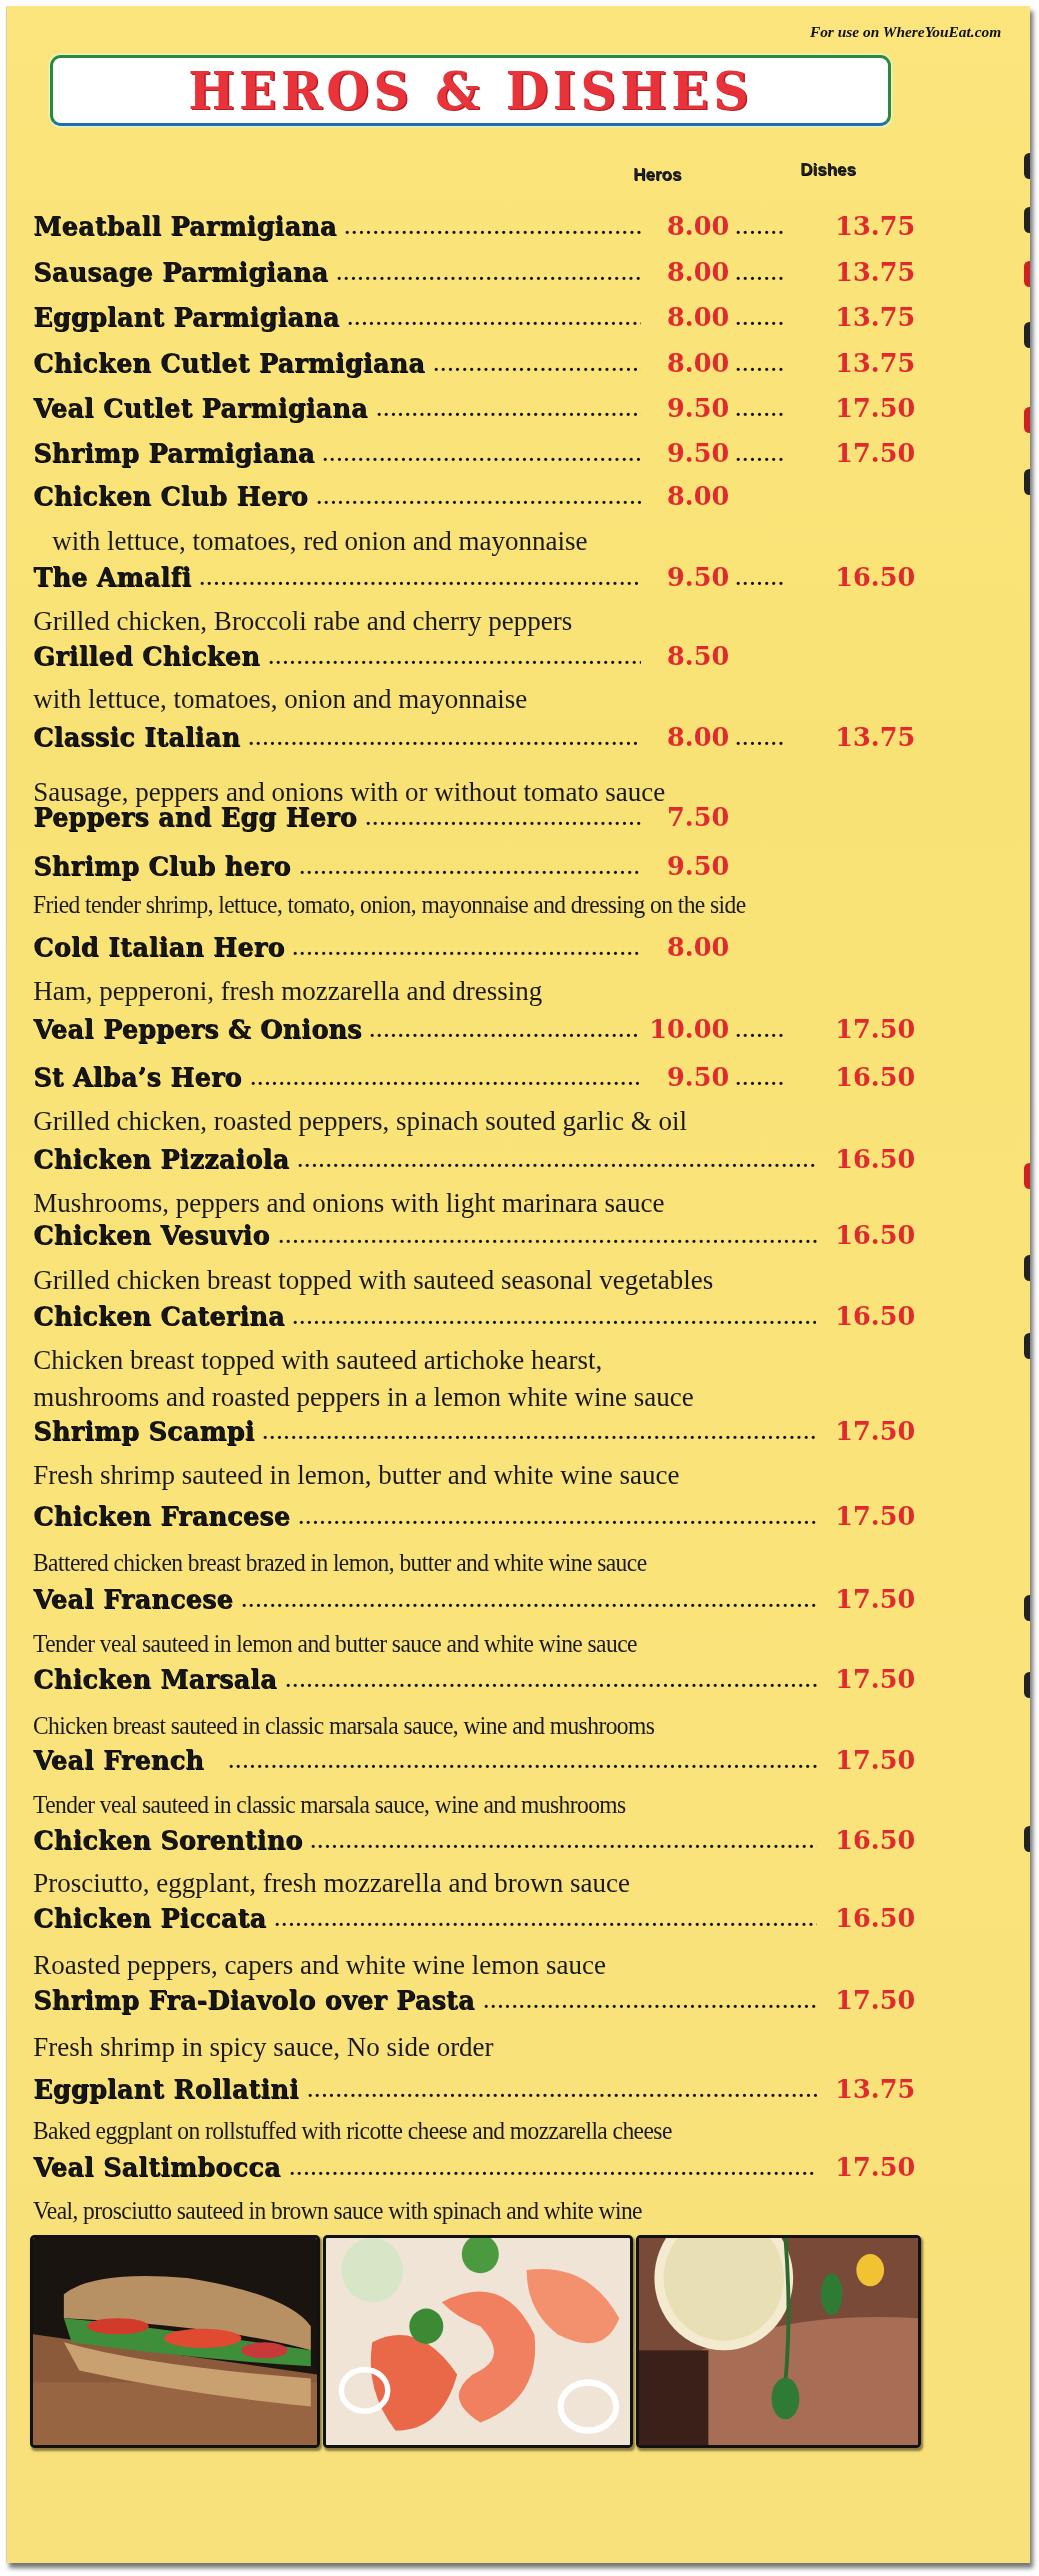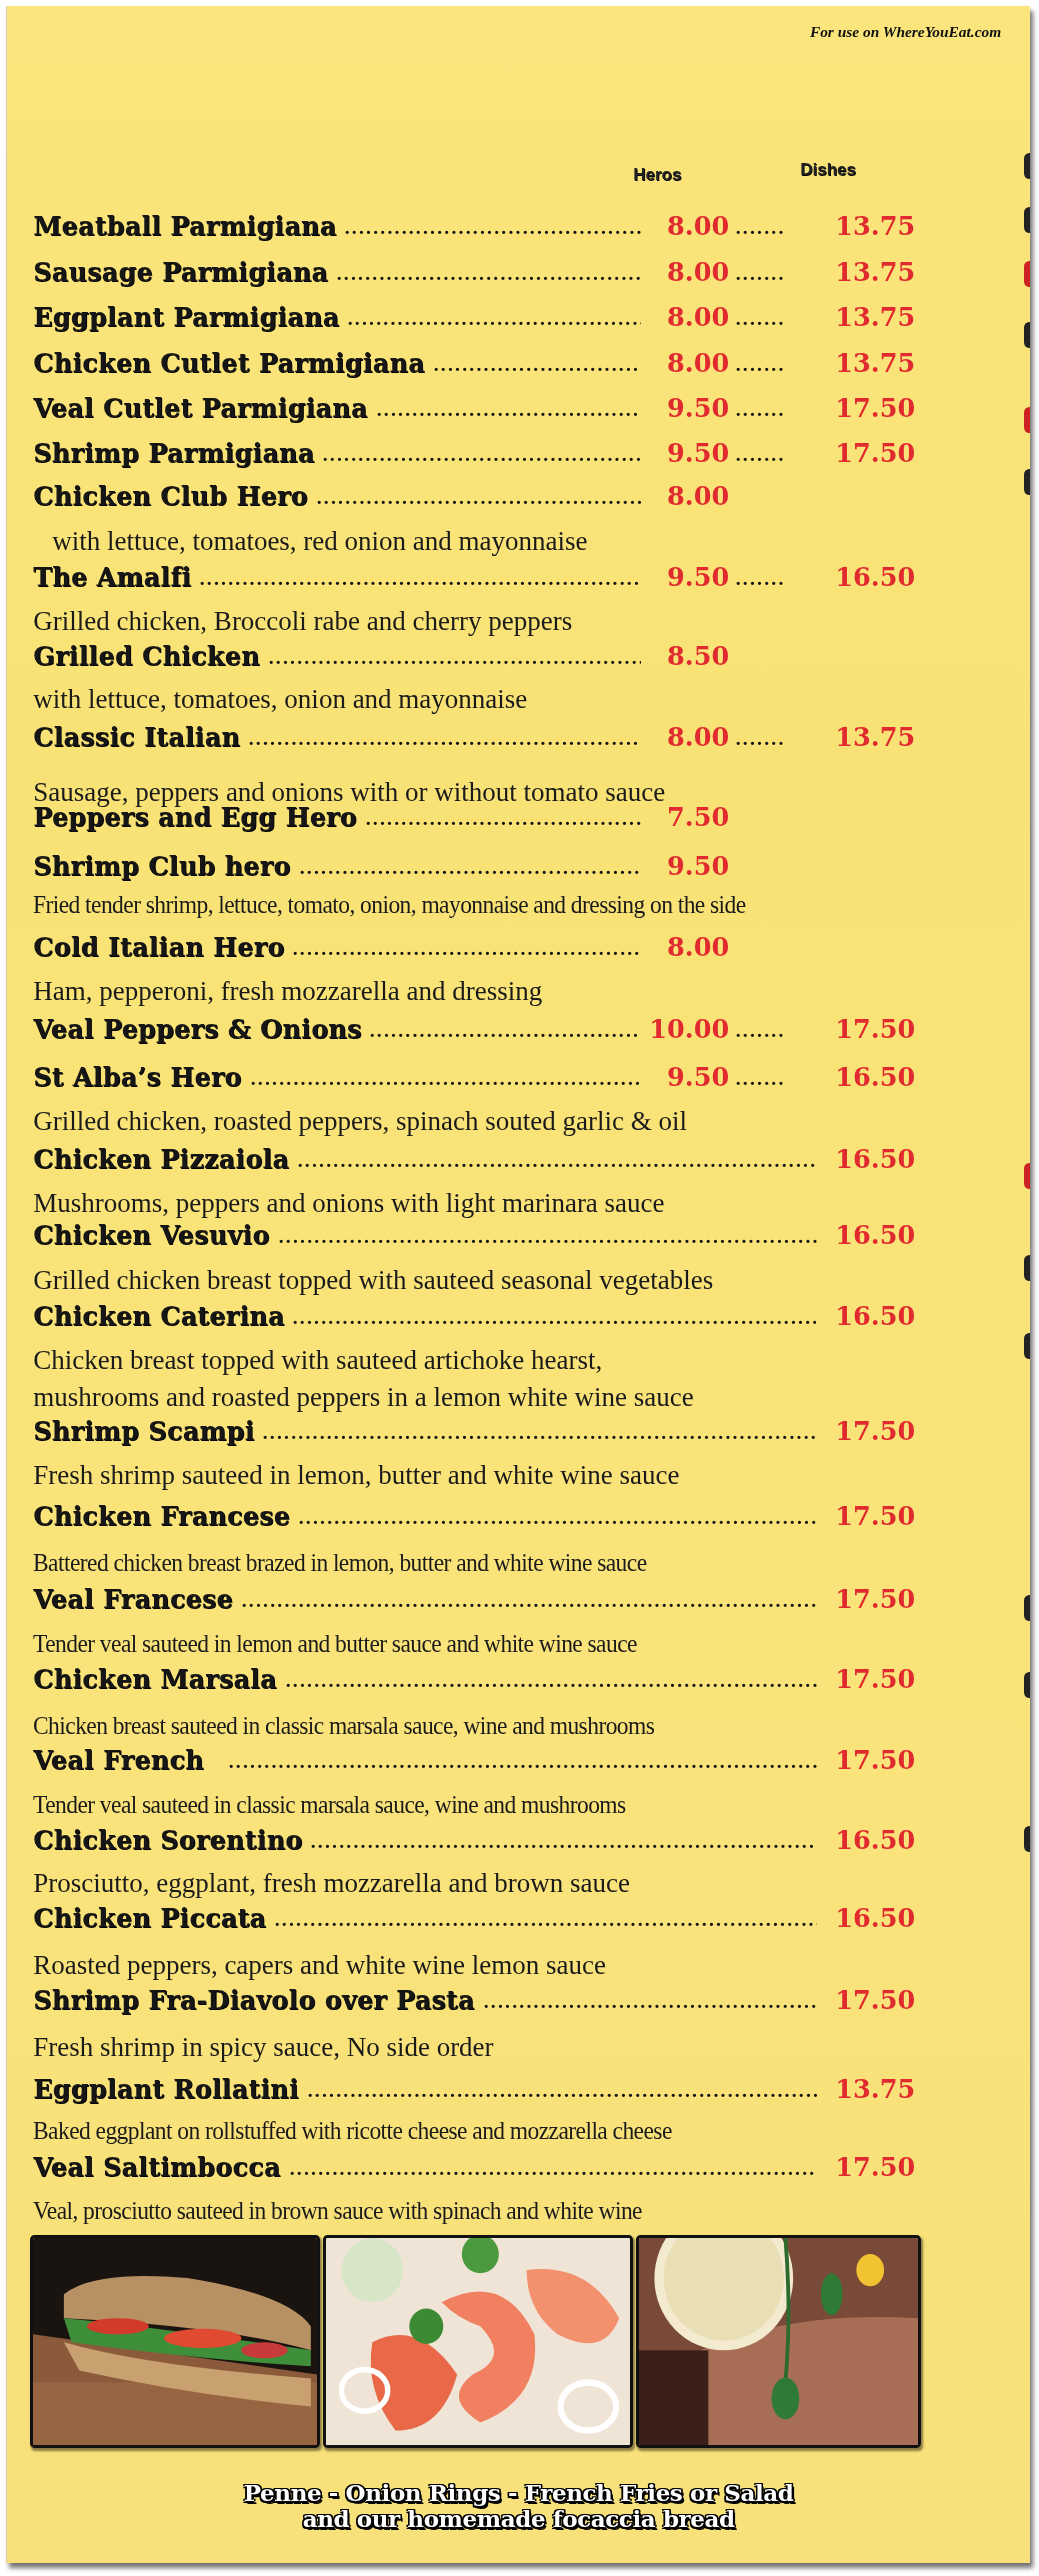--- a/index.html
+++ b/index.html
@@ -98,20 +98,23 @@
     <span style="top:1157px;background:#c22;"></span>
     <span style="top:1249px;background:#222;"></span>
     <span style="top:1327px;background:#222;"></span>
     <span style="top:1589px;background:#222;"></span>
     <span style="top:1666px;background:#222;"></span>
     <span style="top:1820px;background:#222;"></span>
   </div>
 
   <div class="watermark">For use on WhereYouEat.com</div>
 
+  <div class="title-box">
+    <h1>HEROS &amp; DISHES</h1>
+  </div>
 
   <div class="col-head" style="left:626px; top:159px;">Heros</div>
   <div class="col-head" style="left:793px;">Dishes</div>
 
   <div id="menu-items">
       <div>
         <div class="item-title" style="top: 205px;">Meatball Parmigiana</div>
         <div class="dots" style="top: 205px; left: 337px; width: 297px;">........................................................................................................................</div>
         <div class="price price-hero" style="top: 205px;">8.00</div>
         <div class="dots" style="top: 205px; left: 728px; width: 83px;">.......</div>
@@ -326,16 +329,14 @@
       <rect x="0" y="140" width="90" height="118" fill="#3a2018"></rect>
       <circle cx="110" cy="50" r="90" fill="#f3ead0"></circle>
       <circle cx="110" cy="50" r="78" fill="#e9dfb4"></circle>
       <path d="M190,0 Q200,120 185,220" stroke="#2d6a2d" stroke-width="5" fill="none"></path>
       <ellipse cx="190" cy="200" rx="18" ry="26" fill="#2f7a34"></ellipse>
       <ellipse cx="250" cy="70" rx="14" ry="26" fill="#2f7a34"></ellipse>
       <ellipse cx="300" cy="40" rx="18" ry="20" fill="#f1c232"></ellipse>
     </svg>
   </div>
 
-  <div class="footer-line" style="top:2473px;">Penne - Onion Rings - French Fries or Salad</div>
-  <div class="footer-line" style="top:2499px;">and our homemade focaccia bread</div>
 </div>
 
 
 </body></html>

